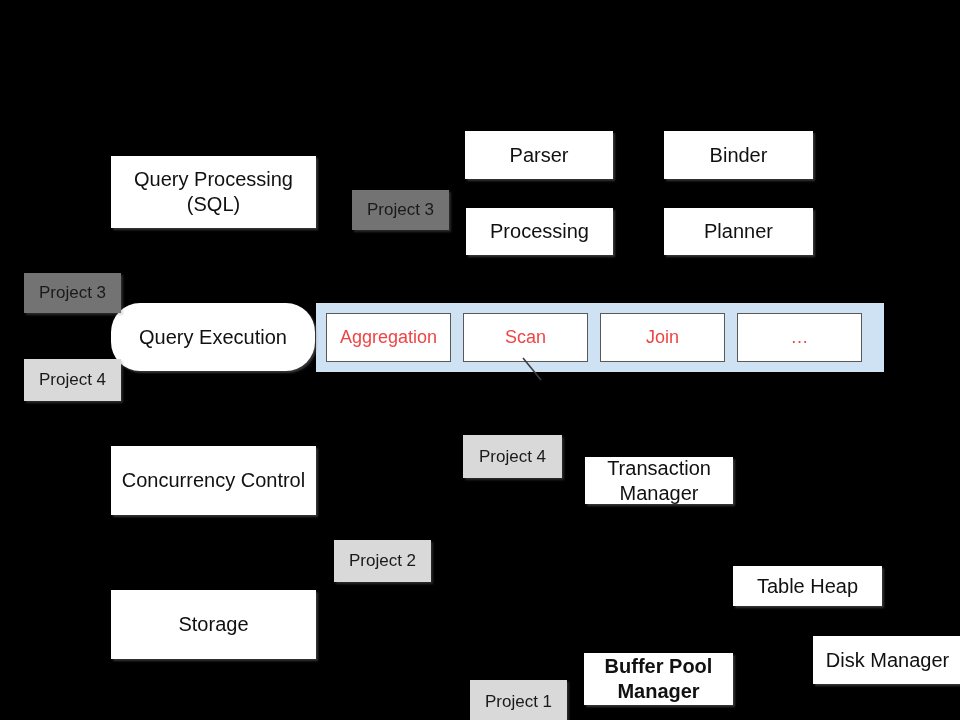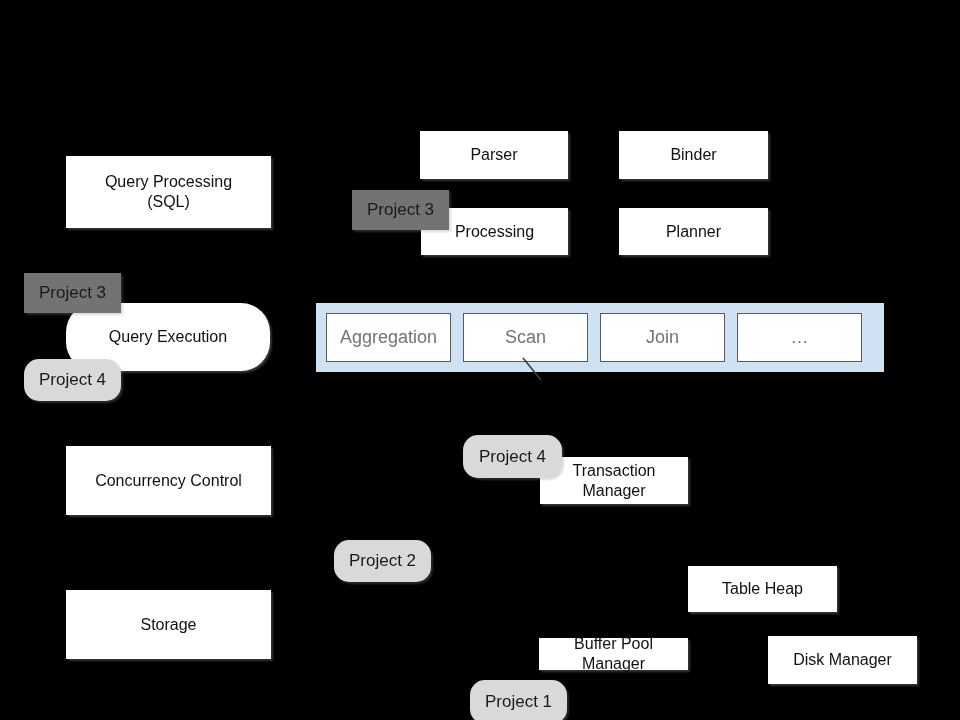--- a/index.html
+++ b/index.html
@@ -13,54 +13,55 @@
   .stage{position:absolute;inset:0;width:960px;height:720px;}
 
   .box{
     position:absolute;
     background:#ffffff;
     color:#111;
     display:flex;
     align-items:center;
     justify-content:center;
     text-align:center;
-    font-size:16px;
+    font-size:20px;
     line-height:1.25;
     box-shadow:2px 2px 2px rgba(140,140,140,0.38);
     z-index:2;
+    margin-left:45px;
   }
   .box .two-line{display:block;}
 
   .op-container{
     position:absolute;
     left:316px;top:303px;width:568px;height:69px;
     background:#cfe2f3;
     z-index:1;
   }
   .op-box{
     position:absolute;
     top:313px;height:49px;width:125px;
     background:#ffffff;
     border:1.5px solid #595959;
     box-sizing:border-box;
     display:flex;align-items:center;justify-content:center;
-    font-size:18px;color:#737373;
+    font-size:18px;color:#ef4444;
     z-index:3;
   }
 
   .proj-label{
     position:absolute;
     width:97px;height:40px;
     display:flex;align-items:center;justify-content:center;
     font-size:17px;color:#1a1a1a;
     box-shadow:2px 2px 2px rgba(140,140,140,0.30);
     z-index:5;
   }
   .proj-blue{background:#737373;}
-  .proj-gray{background:#d9d9d9;border-radius:15px;}
+  .proj-gray{background:#d9d9d9;}
 
   
   #box-query-processing{left:66px;top:156px;width:205px;height:72px;}
   #box-query-execution{left:66px;top:303px;width:204px;height:68px;border-radius:29px;}
   #box-concurrency-control{left:66px;top:446px;width:205px;height:69px;}
   #box-storage{left:66px;top:590px;width:205px;height:69px;}
 
   
   #box-parser{left:420px;top:131px;width:148px;height:48px;}
   #box-binder{left:619px;top:131px;width:149px;height:48px;}
@@ -69,22 +70,22 @@
 
   
   #op-aggregation{left:326px;}
   #op-scan{left:463px;}
   #op-join{left:600px;}
   #op-more{left:737px;}
 
   
   #box-transaction-manager{left:540px;top:457px;width:148px;height:47px;}
   #box-index{left:396px;top:568px;width:148px;height:45px;}
-  #box-table-heap{left:688px;top:566px;width:149px;height:46px;}
-  #box-buffer-pool{left:539px;top:638px;width:149px;height:32px;}
+  #box-table-heap{left:688px;top:566px;width:149px;height:40px;}
+  #box-buffer-pool{left:539px;top:653px;width:149px;height:52px;font-weight:bold;}
   #box-disk-manager{left:768px;top:636px;width:149px;height:48px;}
 
   
   #label-p3-optimizer{left:352px;top:190px;}
   #label-p3-execution{left:24px;top:273px;}
   #label-p4-execution{left:24px;top:359px;height:42px;}
   #label-p4-txn{left:463px;top:435px;width:99px;height:43px;}
   #label-p2-index{left:334px;top:540px;height:42px;}
   #label-p1-buffer{left:470px;top:668px;height:44px;margin-top:12px;}
 

